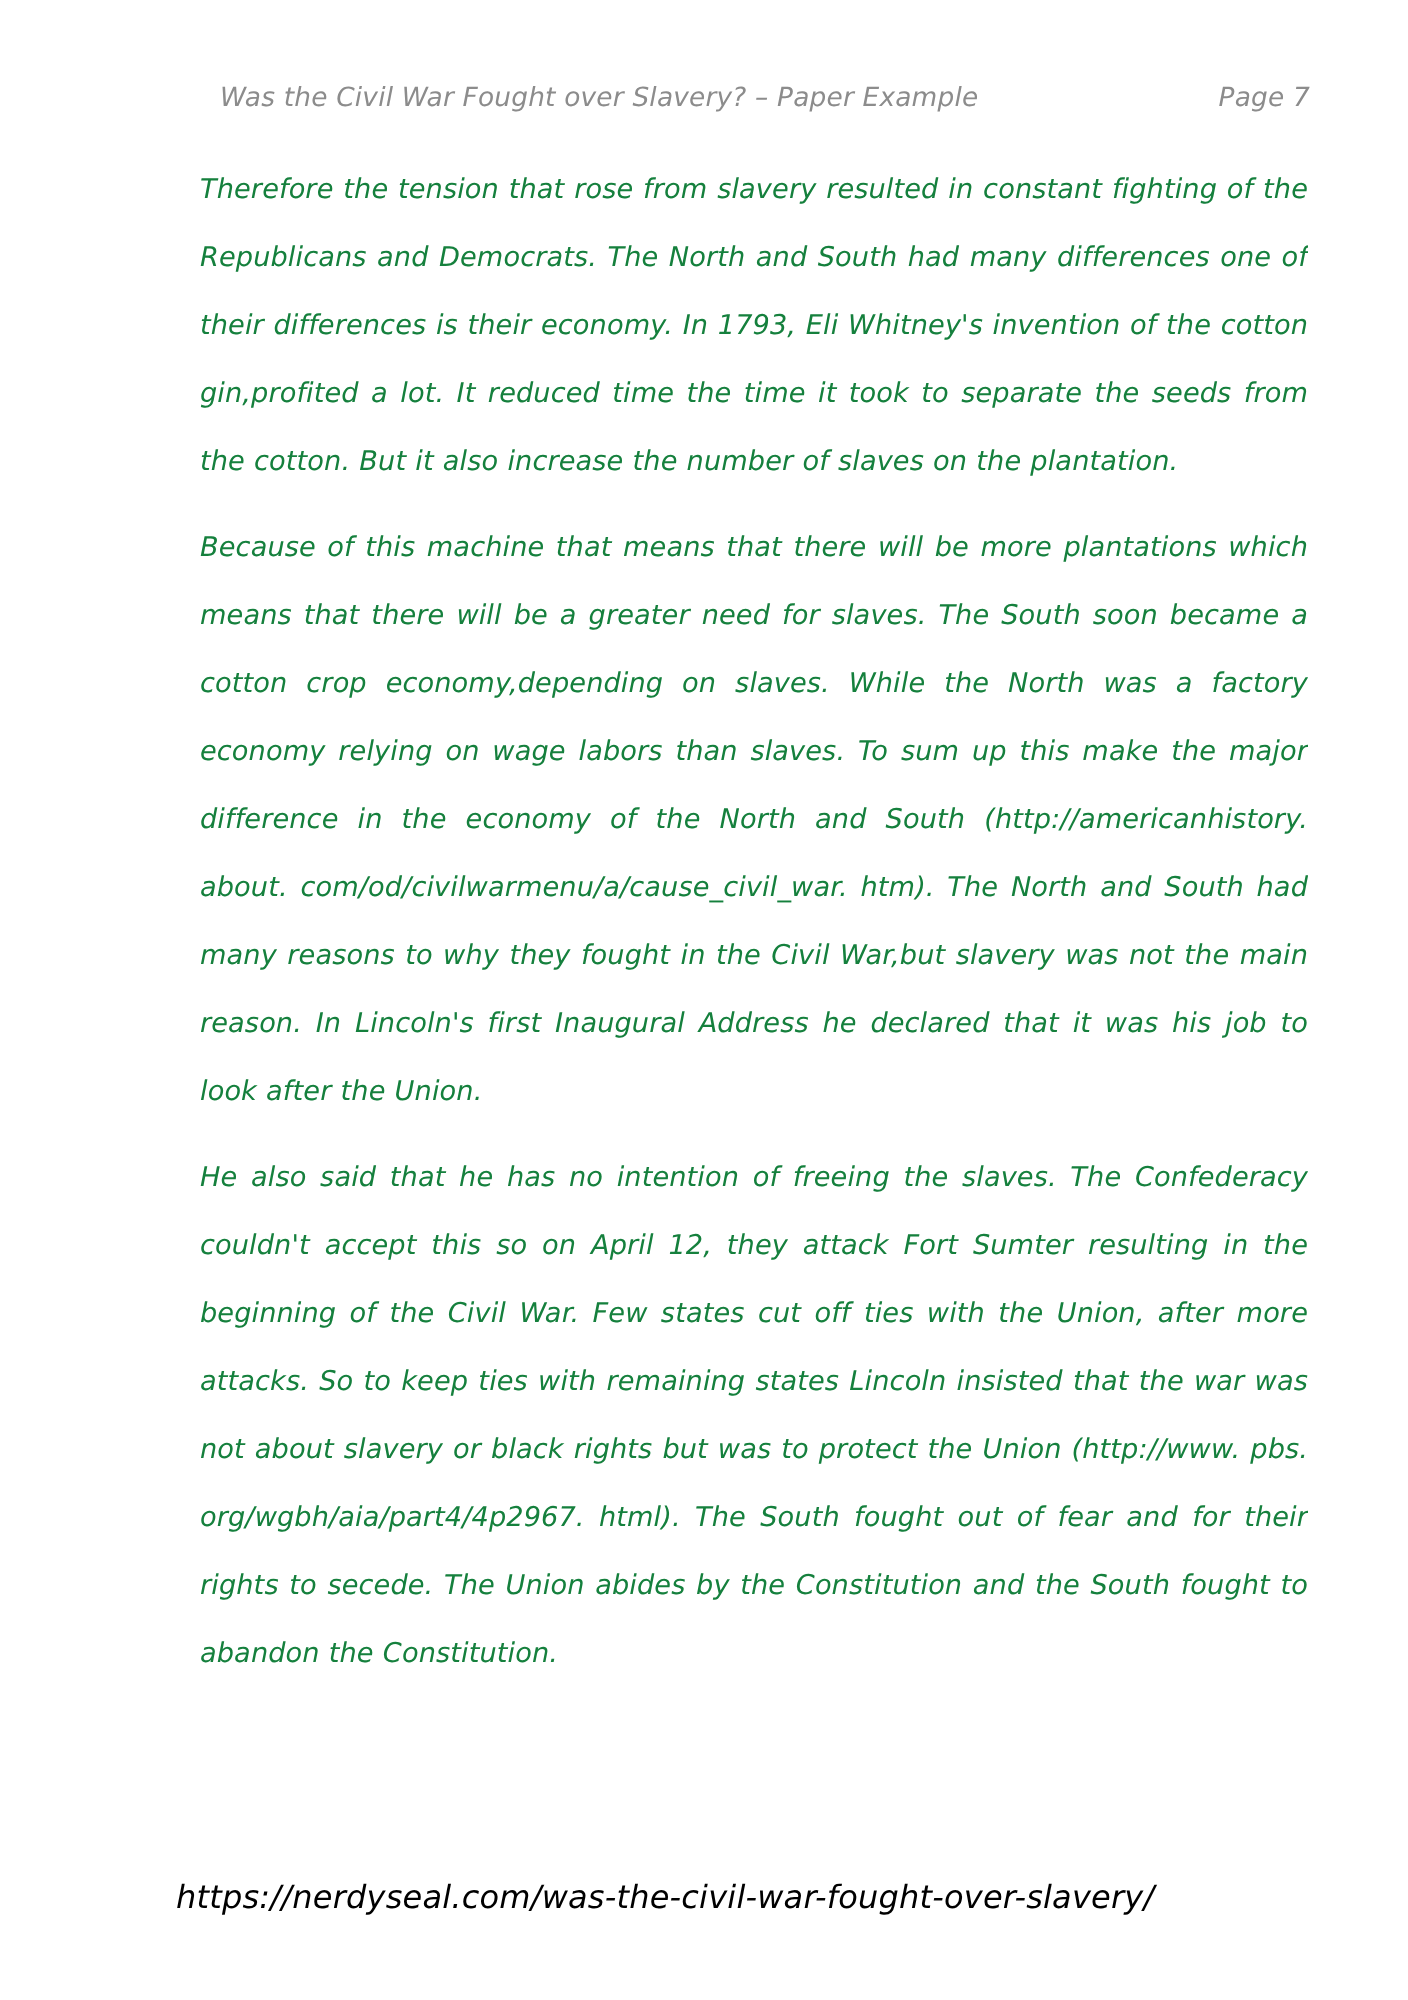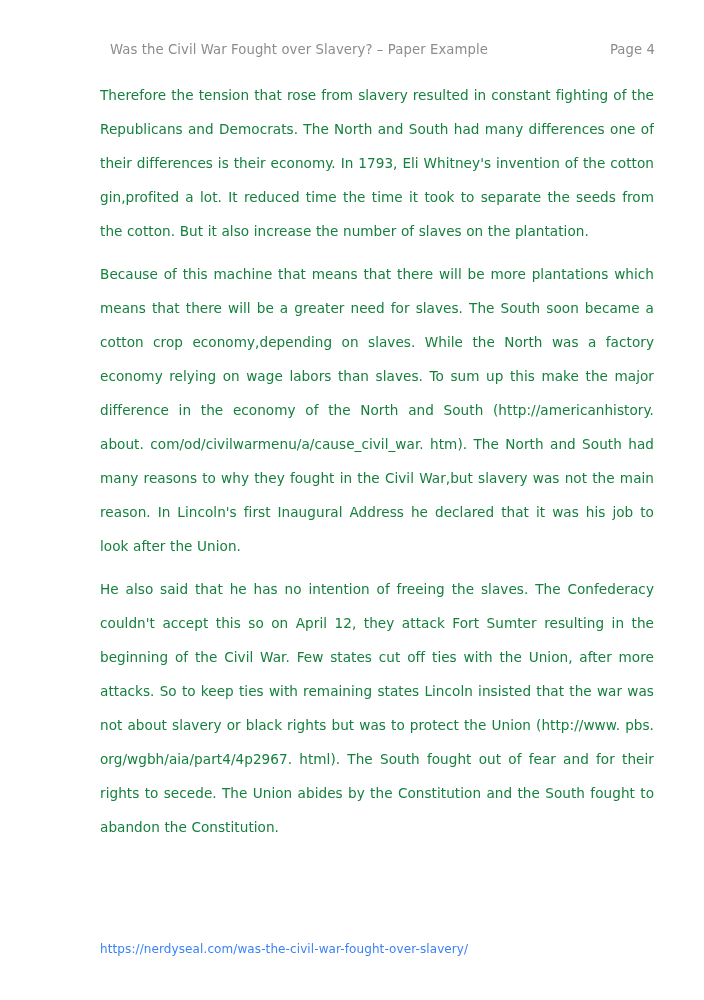--- a/index.html
+++ b/index.html
@@ -14,20 +14,21 @@
     overflow: hidden;
     font-family: "DejaVu Sans", "Liberation Sans", sans-serif;
     -webkit-font-smoothing: antialiased;
   }
 
   .page {
     position: relative;
     width: 560px;
     height: 1000px;
     background: #ffffff;
+    font-style: italic;
   }
 
   
   .page-header {
     position: absolute;
     top: 41px;
     left: 110px;
     width: 545px;
     display: flex;
     align-items: baseline;
@@ -63,37 +64,37 @@
   }
   .para:last-child { margin-bottom: 0; }
 
   
   .para-clipped { }
 
   
   .page-footer {
     position: absolute;
     top: 940px;
-    left: 100px;
+    left: 88px;
     width: 554px;
-    font-size: 12px;
+    font-size: 16px;
     line-height: 18px;
-    color: #3b82f6;
+    color: #000000;
     letter-spacing: 0.1px;
     white-space: nowrap;
   }
 </style>
 </head>
 <body>
 
 <div class="page">
 
   <div class="page-header">
     <span class="header-title">Was the Civil War Fought over Slavery? – Paper Example</span>
-    <span class="header-pageno">Page 4</span>
+    <span class="header-pageno">Page 7</span>
   </div>
 
   <div class="body-col">
     <p class="para">Therefore the tension that rose from slavery resulted in constant fighting of the Republicans and Democrats. The North and South had many differences one of their differences is their economy. In 1793, Eli Whitney's invention of the cotton gin,profited a lot. It reduced time the time it took to separate the seeds from the cotton. But it also increase the number of slaves on the plantation.</p>
     <p class="para">Because of this machine that means that there will be more plantations which means that there will be a greater need for slaves. The South soon became a cotton crop economy,depending on slaves. While the North was a factory economy relying on wage labors than slaves. To sum up this make the major difference in the economy of the North and South (http://americanhistory. about. com/od/civilwarmenu/a/cause_civil_war. htm). The North and South had many reasons to why they fought in the Civil War,but slavery was not the main reason. In Lincoln's first Inaugural Address he declared that it was his job to look after the Union.</p>
     <p class="para">He also said that he has no intention of freeing the slaves. The Confederacy couldn't accept this so on April 12, they attack Fort Sumter resulting in the beginning of the Civil War. Few states cut off ties with the Union, after more attacks. So to keep ties with remaining states Lincoln insisted that the war was not about slavery or black rights but was to protect the Union (http://www. pbs. org/wgbh/aia/part4/4p2967. html). The South fought out of fear and for their rights to secede. The Union abides by the Constitution and the South fought to abandon the Constitution.</p>
   </div>
 
   <div class="page-footer">
     <span>https://nerdyseal.com/was-the-civil-war-fought-over-slavery/</span>

